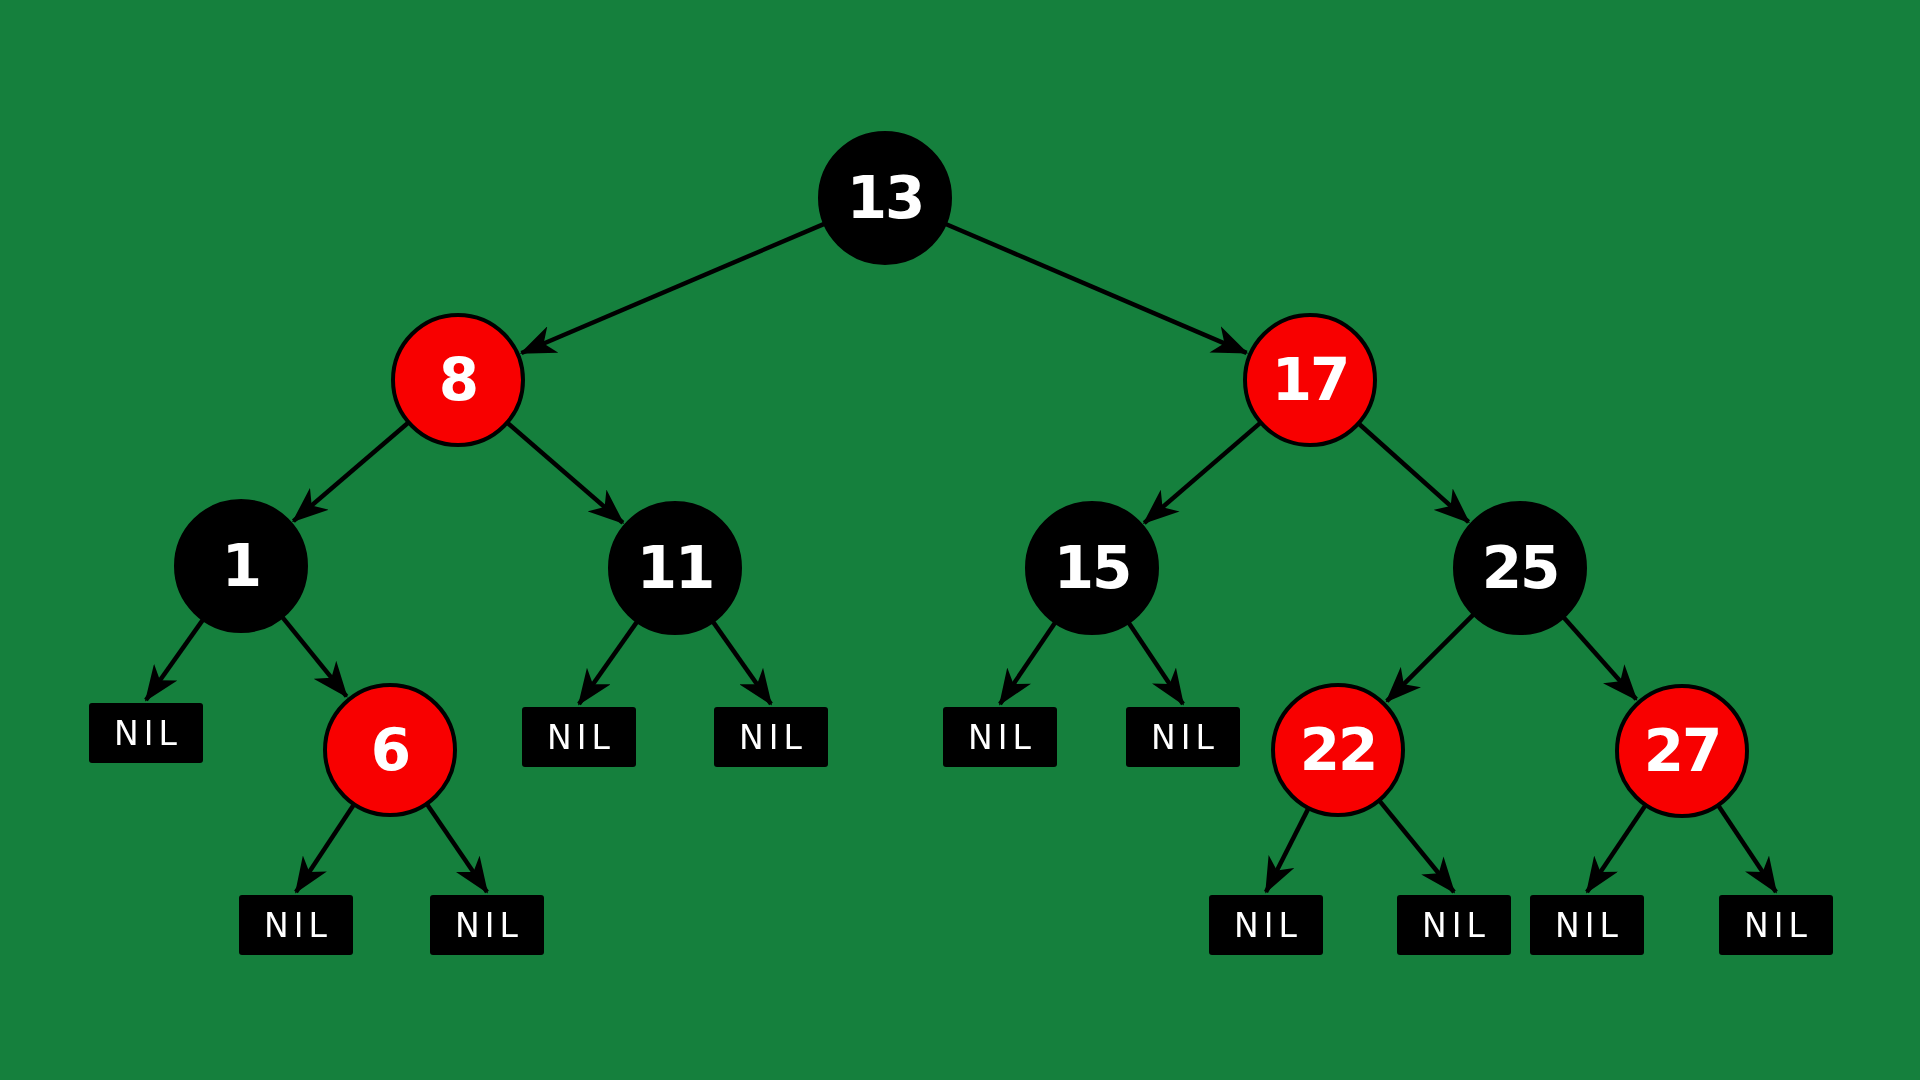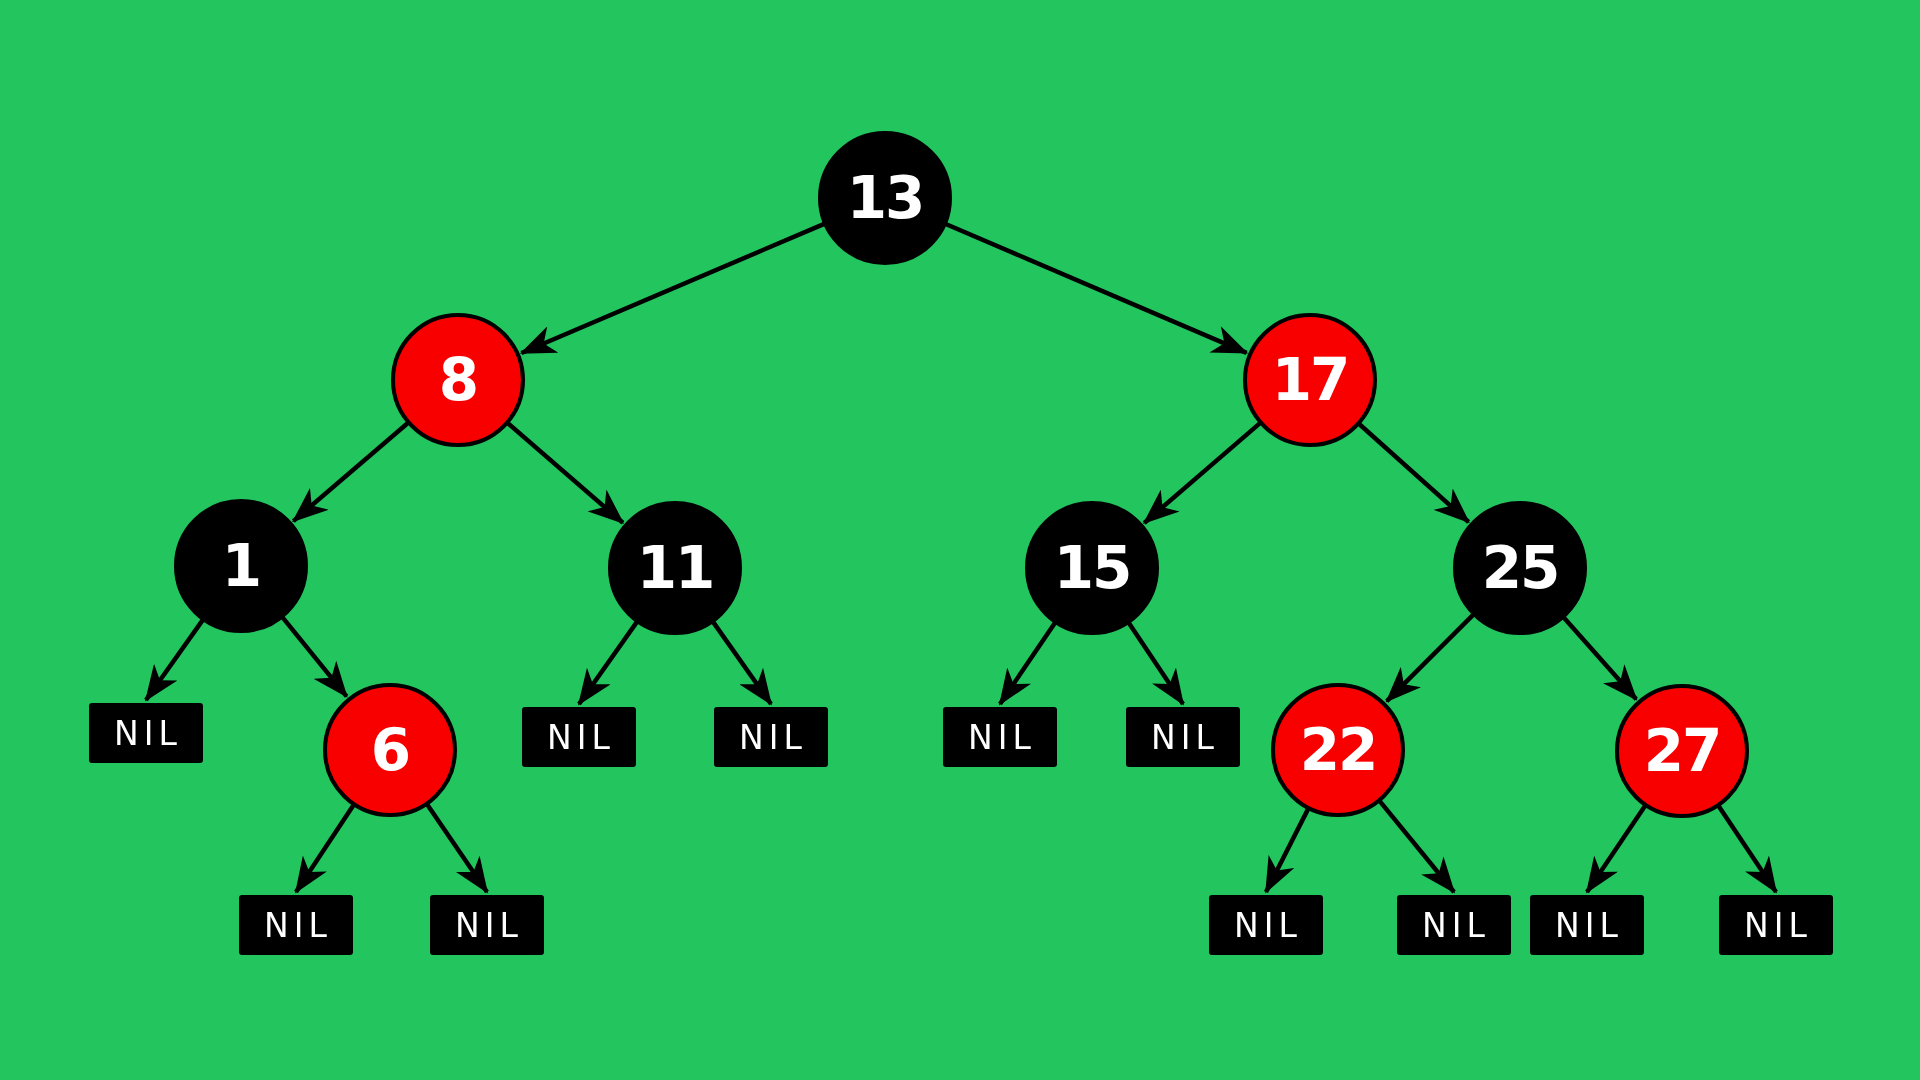--- a/index.html
+++ b/index.html
@@ -5,21 +5,21 @@
   html, body {
     margin: 0;
     padding: 0;
     background: #ffffff;
   }
   .stage {
     position: relative;
     width: 1920px;
     height: 1080px;
     margin: 0;
-    background: #22c55e;
+    background: #15803d;
     overflow: hidden;
   }
   .stage svg {
     display: block;
     width: 1920px;
     height: 1080px;
   }
   .node-label {
     font-family: "DejaVu Sans", "Liberation Sans", sans-serif;
     font-weight: bold;

